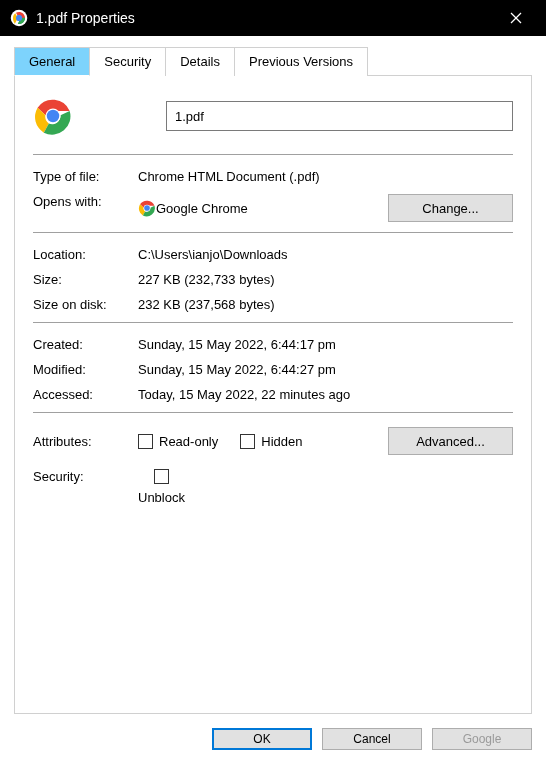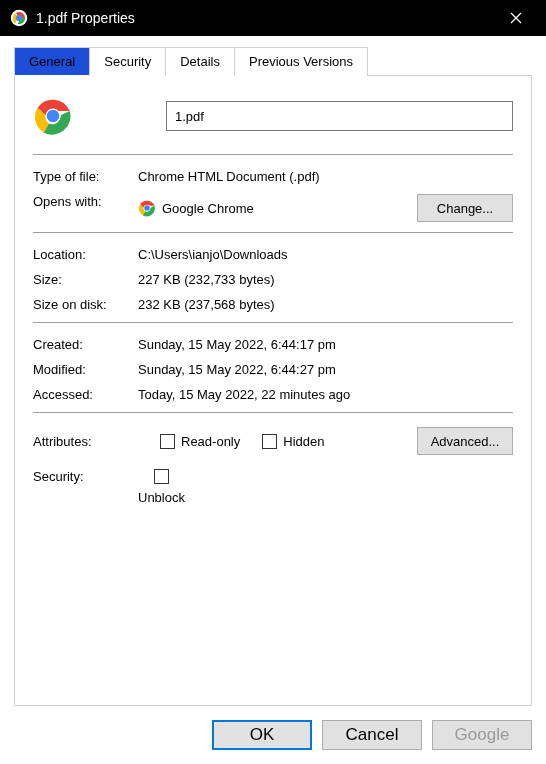--- a/index.html
+++ b/index.html
@@ -38,21 +38,21 @@
 }
 .tabs {
   display: flex;
   position: relative;
   z-index: 2;
 }
 .tab {
   border: 1px solid #d0d0d0;
   border-bottom: none;
   padding: 6px 14px;
-  background: #1d4ed8;
+  background: #7dd3fc;
   font-size: 13px;
   cursor: pointer;
   margin-right: -1px;
   position: relative;
   top: 1px;
 }
 .tab.active {
   border-bottom: 1px solid #fff;
   z-index: 3;
 }
@@ -88,25 +88,25 @@
   flex: 1;
   border: 1px solid #7a7a7a;
   padding: 6px 8px;
   font-size: 13px;
   font-family: inherit;
   height: 30px;
   margin-left: 28px;
 }
 .opens-row { display:flex; margin-bottom: 10px; }
 .opens-row .label { width: 105px; flex-shrink:0; }
-.opens-row .appwrap { display:flex; align-items:center; flex:1; gap:6px; }
+.opens-row .appwrap { display:flex; align-items:center; flex:1; gap:0; }
 .opens-row .appicon { }
 .opens-row .appname { flex:1; }
 .change-btn, .advanced-btn {
-  width: 96px;
+  width: 125px;
   height: 28px;
   background: #e1e1e1;
   border: 1px solid #adadad;
   font-family: inherit;
   font-size: 13px;
   cursor: pointer;
 }
 hr.sep {
   border: none;
   border-top: 1px solid #a0a0a0;
@@ -120,36 +120,36 @@
 }
 .cb {
   width: 15px;
   height: 15px;
   border: 1px solid #333;
   display: inline-block;
   cursor: pointer;
 }
 .attr-row { display:flex; align-items:center; }
 .attr-row .label { width:105px; flex-shrink:0; }
-.attr-row .checks { flex:1; display:flex; align-items:center;margin-left:22px; }
+.attr-row .checks { flex:1; display:flex; align-items:center; }
 .sec-row { display:flex; align-items:flex-start; margin-top:14px; }
 .sec-row .label { width:105px; flex-shrink:0; }
 .sec-row .msg { flex:1; padding-right:10px; line-height:1.35; }
 .sec-row .unblock { display:flex; align-items:center; gap:6px;flex-direction:column; }
 .footer {
   display: flex;
   justify-content: flex-end;
   gap: 10px;
   padding-top: 14px;
 }
 .footer button {
   width: 100px;
-  height: 30px;
+  height: 22px;
   font-family: inherit;
-  font-size: 17px;
+  font-size: 12px;
   background: #e1e1e1;
   border: 1px solid #adadad;
   cursor: pointer;
 }
 .footer button.primary {
   border: 2px solid #0078d7;
 }
 .footer button.disabled {
   color: #9a9a9a;
   cursor: default;

